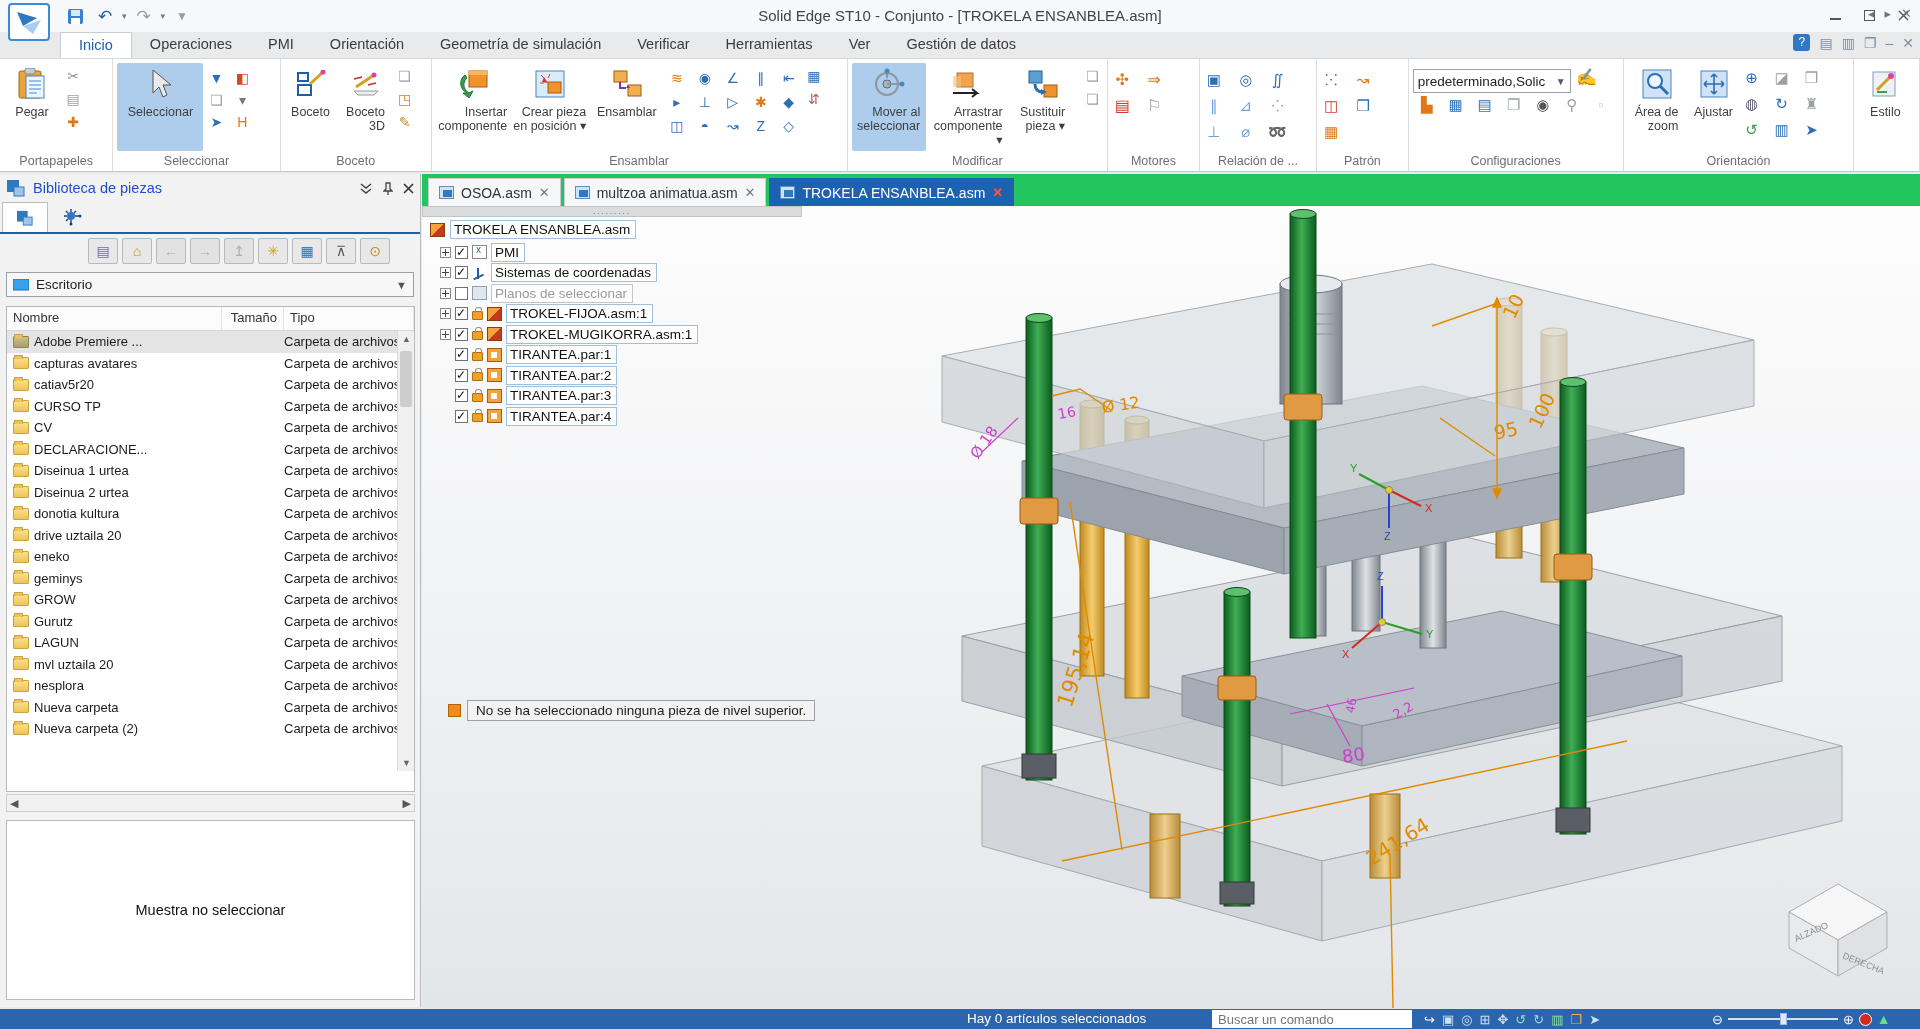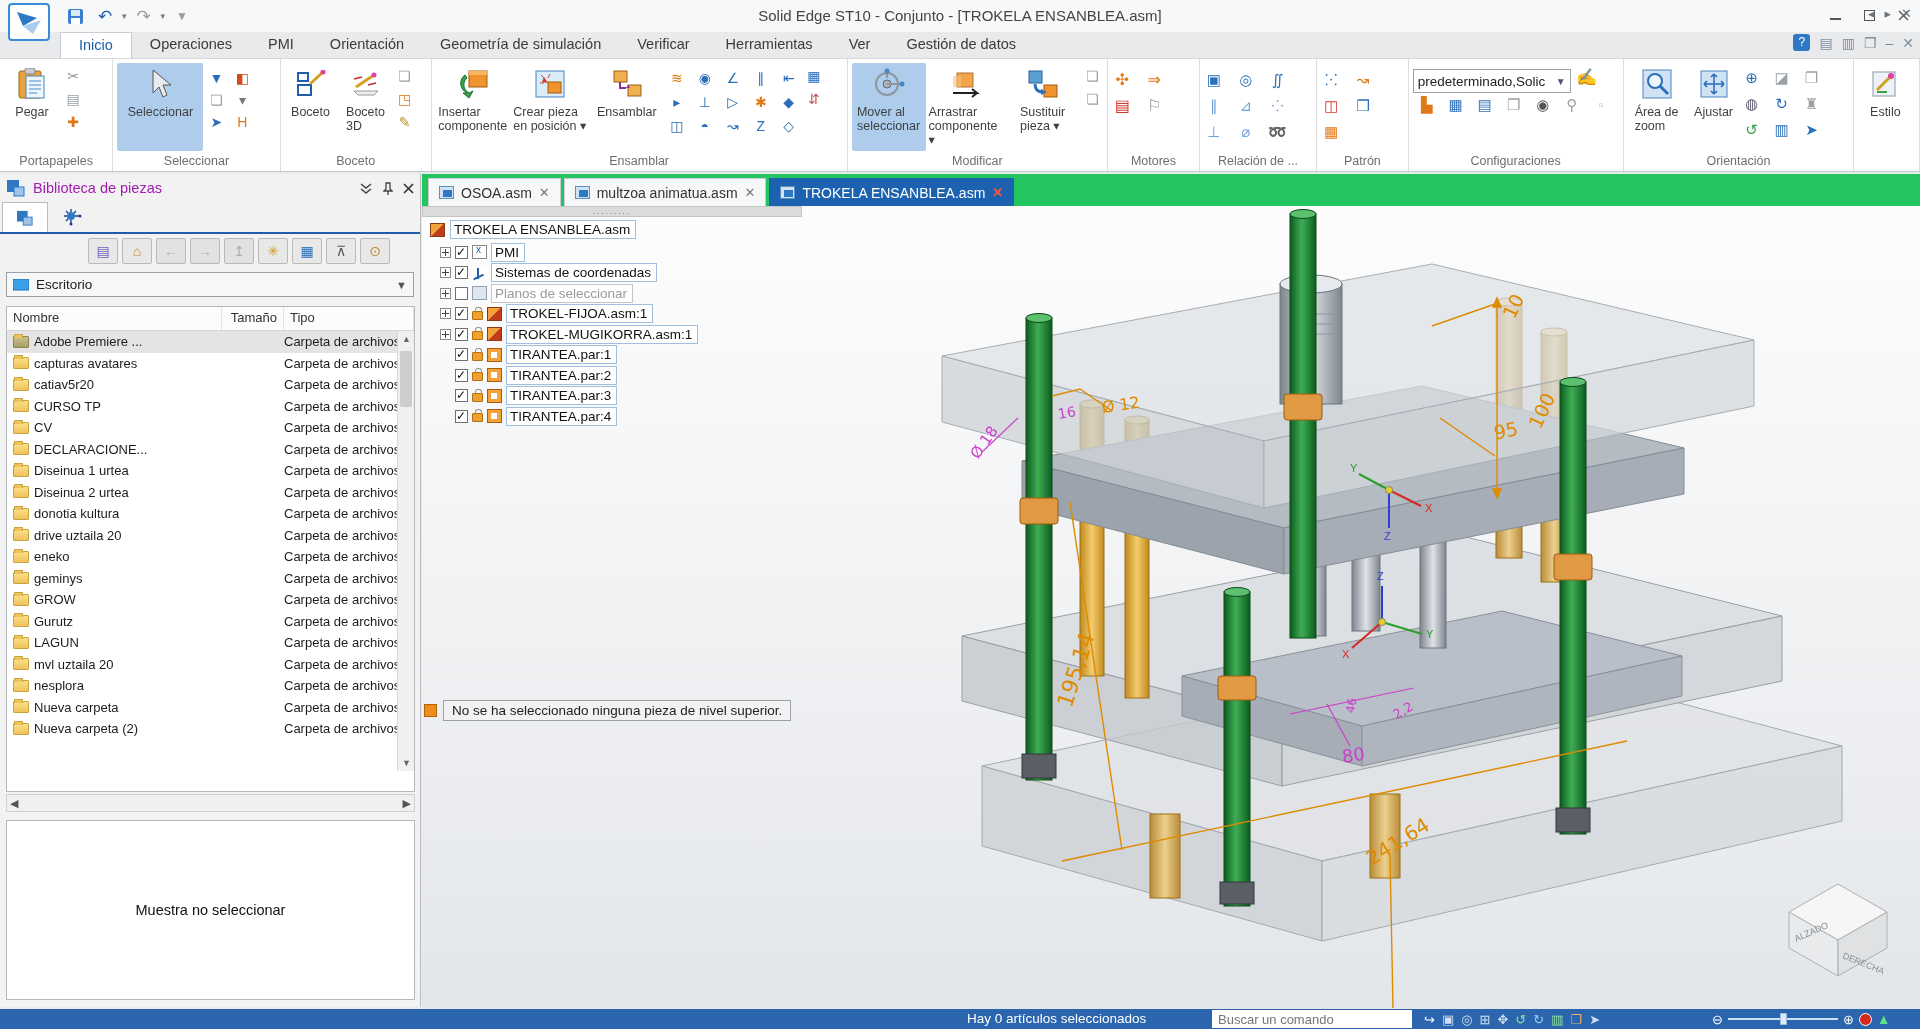--- a/index.html
+++ b/index.html
@@ -27,31 +27,31 @@
   #tabrow-right .gico { color:#7d8above; color:#7d8ea0; font-size:14px; }
 
   
   #ribbon { position:absolute; left:0; top:58px; width:1920px; height:114px; background:#fff; border-top:1px solid #d5d8da; border-bottom:1px solid #c4c7ca; display:flex; }
   .rgroup { height:100%; border-right:1px solid #dcdee0; display:flex; flex-direction:column; }
   .rgroup-body { flex:1; display:flex; align-items:flex-start; padding:4px 4px 0; gap:3px; }
   .rgroup-label { height:18px; text-align:center; font-size:12.5px; color:#6b6f73; line-height:16px; white-space:nowrap; overflow:hidden; }
   .bigbtn { width:74px; height:88px; display:flex; flex-direction:column; align-items:center; padding-top:4px; border-radius:2px; }
   .bigbtn.sel { background:#aecdec; }
   .bigbtn .bicon { width:36px; height:34px; display:flex; align-items:center; justify-content:center; font-size:26px; }
-  .bigbtn .blabel { font-size:12.5px; color:#3c3f42; text-align:left; line-height:14px; margin-top:4px; white-space:pre-line; }
+  .bigbtn .blabel { font-size:12.5px; color:#3c3f42; text-align:right; line-height:14px; margin-top:4px; white-space:pre-line; }
   .minicol { display:flex; flex-direction:column; gap:5px; padding-top:4px; }
   .minigrid { display:grid; grid-auto-flow:row; gap:4px 6px; padding-top:6px; }
   .mini { width:20px; height:18px; font-size:14px; line-height:18px; text-align:center; color:#2a6fb8; }
   .cfg-select { width:158px; height:24px; border:1px solid #9aa2aa; background:#fff; font-size:13.5px; color:#222; display:flex; align-items:center; padding:0 4px; justify-content:space-between; margin-top:6px; }
   .cfg-select .car { color:#557; font-size:10px; }
 
   
   #leftpanel { position:absolute; left:0; top:174px; width:421px; height:833px; background:#f2f2f2; border-right:1px solid #b8bcc0; }
   #lp-header { height:28px; display:flex; align-items:center; padding:0 6px; gap:7px; background:#f2f2f2; }
-  #lp-title { font-size:14.5px; color:#a21caf; flex:1; }
+  #lp-title { font-size:14.5px; color:#1d4ed8; flex:1; }
   #lp-hicons { display:flex; gap:10px; color:#444; font-size:13px; align-items:center; }
   #lp-tabs { height:32px; display:flex; align-items:flex-end; border-bottom:2px solid #1e5fa8; padding-left:2px; gap:2px; }
   .lp-tab { width:46px; height:30px; background:#f2f2f2; display:flex; align-items:center; justify-content:center; }
   .lp-tab.on { background:#fff; border:1px solid #b9bdc1; border-bottom:none; }
   #lp-toolbar { height:34px; display:flex; align-items:center; gap:4px; padding:0 8px 0 88px; }
   .tbtn { width:30px; height:26px; background:#e8e8e8; border:1px solid #b9b9b9; border-radius:2px; font-size:14px; display:flex; align-items:center; justify-content:center; }
   .tbtn.dis { color:#aaa; background:#e2e2e2; }
   #lp-combo { margin:4px 6px; height:25px; border:1px solid #9aa0a6; background:#f7f7f7; display:flex; align-items:center; padding:0 6px; gap:7px; font-size:13.5px; color:#222; }
   #lp-combo .car { margin-left:auto; color:#555; font-size:11px; }
   #lp-list { position:absolute; left:6px; top:132px; width:409px; height:486px; background:#fff; border:1px solid #b5b9bd; }
@@ -106,21 +106,21 @@
   .ic-part { background:#f4a23a; border:1px solid #a85c10; }
   .ic-part:after { content:""; position:absolute; left:3px; top:3px; width:6px; height:6px; background:#fff; }
   .ic-pmi { border:1px solid #888; background:#fff; }
   .ic-pmi:after { content:"x"; position:absolute; left:3px; top:-2px; font-size:10px; color:#1e5fa8; }
   .ic-csys { background:#fff; }
   .ic-csys:after { content:""; position:absolute; left:1px; bottom:2px; width:11px; height:1.5px; background:#1e5fa8; transform:rotate(-25deg); }
   .ic-csys:before { content:""; position:absolute; left:5px; bottom:1px; width:1.5px; height:11px; background:#1e5fa8; }
   .ic-plane { background:#dfe6ee; border:1px solid #90a0b0; }
   .tree-row.dimmed .tbox { color:#9a9a9a; border-color:#c5c5c5; }
 
-  #vmessage { position:absolute; left:2px; top:494px; display:flex; align-items:center; gap:6px; }
+  #vmessage { position:absolute; left:26px; top:494px; display:flex; align-items:center; gap:6px; }
   #vmessage .morange { width:13px; height:13px; background:#f08c1e; border:1px solid #b06408; }
   #vmessage .mtext { background:#f2f2f2; border:1px solid #9aa0a6; font-size:13.5px; color:#222; padding:2px 8px; }
 
   .dim { position:absolute; font-family:"DejaVu Sans",sans-serif; white-space:nowrap; transform-origin:left center; }
 
   #scene { position:absolute; left:0; top:0; }
 
   
   #statusbar { position:absolute; left:0; top:1009px; width:1920px; height:20px; background:#2a65ad; color:#fff; font-size:13.5px; display:flex; align-items:center; }
   #sb-prompt { position:absolute; left:6px; top:2px; width:950px; white-space:nowrap; overflow:hidden; }

